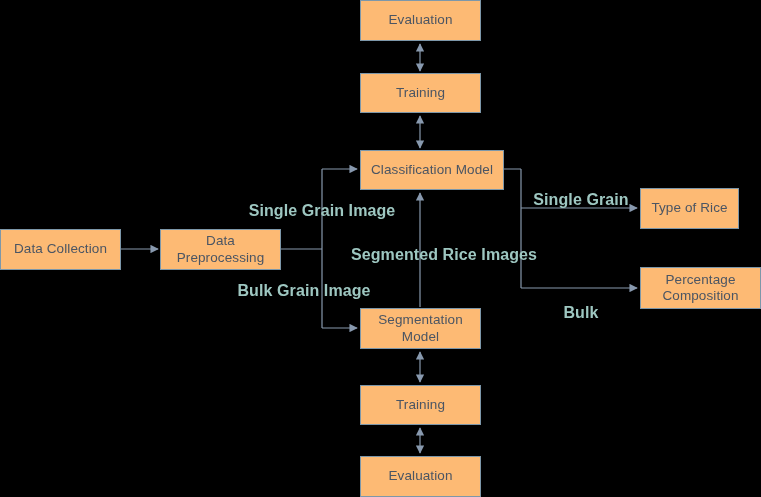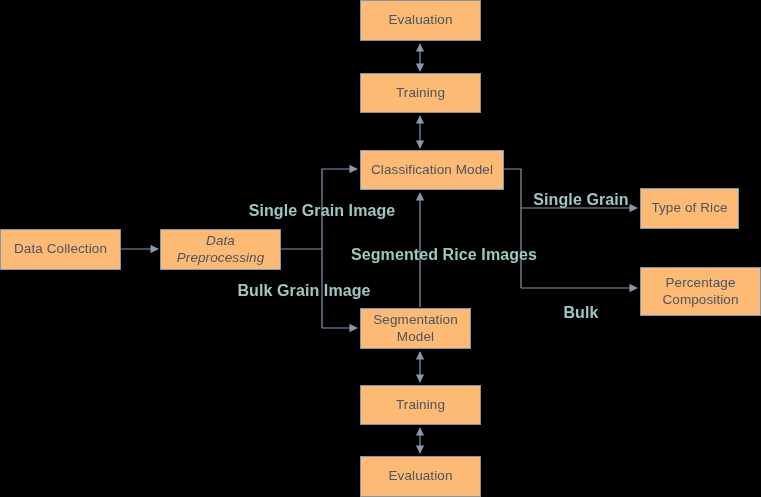--- a/index.html
+++ b/index.html
@@ -93,29 +93,29 @@
       <path d="M 521 208 L 637 208" marker-end="url(#arrow)"></path>
 
       <path d="M 521 288 L 637 288" marker-end="url(#arrow)"></path>
     </g>
   </svg>
 
   <div class="node" style="left:0px;   top:229px; width:121px; height:41px;justify-content:center;">
     <span>Data Collection</span>
   </div>
 
-  <div class="node" style="left:160px; top:229px; width:121px; height:41px;font-style:italic;">
+  <div class="node" style="left:160px; top:229px; width:121px; height:41px;">
     <span>Data Preprocessing</span>
   </div>
 
   <div class="node" style="left:360px; top:150px; width:144px; height:40px;">
     <span>Classification Model</span>
   </div>
 
-  <div class="node" style="left:360px; top:308px; width:111px; height:41px;">
+  <div class="node" style="left:360px; top:308px; width:121px; height:41px;">
     <span>Segmentation
 Model</span>
   </div>
 
   <div class="node" style="left:360px; top:73px;  width:121px; height:40px;">
     <span>Training</span>
   </div>
 
   <div class="node" style="left:360px; top:0px;   width:121px; height:41px;">
     <span>Evaluation</span>
@@ -126,21 +126,21 @@
   </div>
 
   <div class="node" style="left:360px; top:456px; width:121px; height:41px;">
     <span>Evaluation</span>
   </div>
 
   <div class="node" style="left:640px; top:188px; width:99px; height:41px;">
     <span>Type of Rice</span>
   </div>
 
-  <div class="node" style="left:640px; top:267px; width:121px; height:49px;">
+  <div class="node" style="left:640px; top:267px; width:121px; height:42px;">
     <span>Percentage
 Composition</span>
   </div>
 
   <div class="edge-label" style="left:322px; top:202px;text-align:center;">Single Grain Image</div>
 
   <div class="edge-label" style="left:420px; top:246px;margin-left:24px;">Segmented Rice Images</div>
 
   <div class="edge-label" style="left:304px; top:282px;">Bulk Grain Image</div>
 

